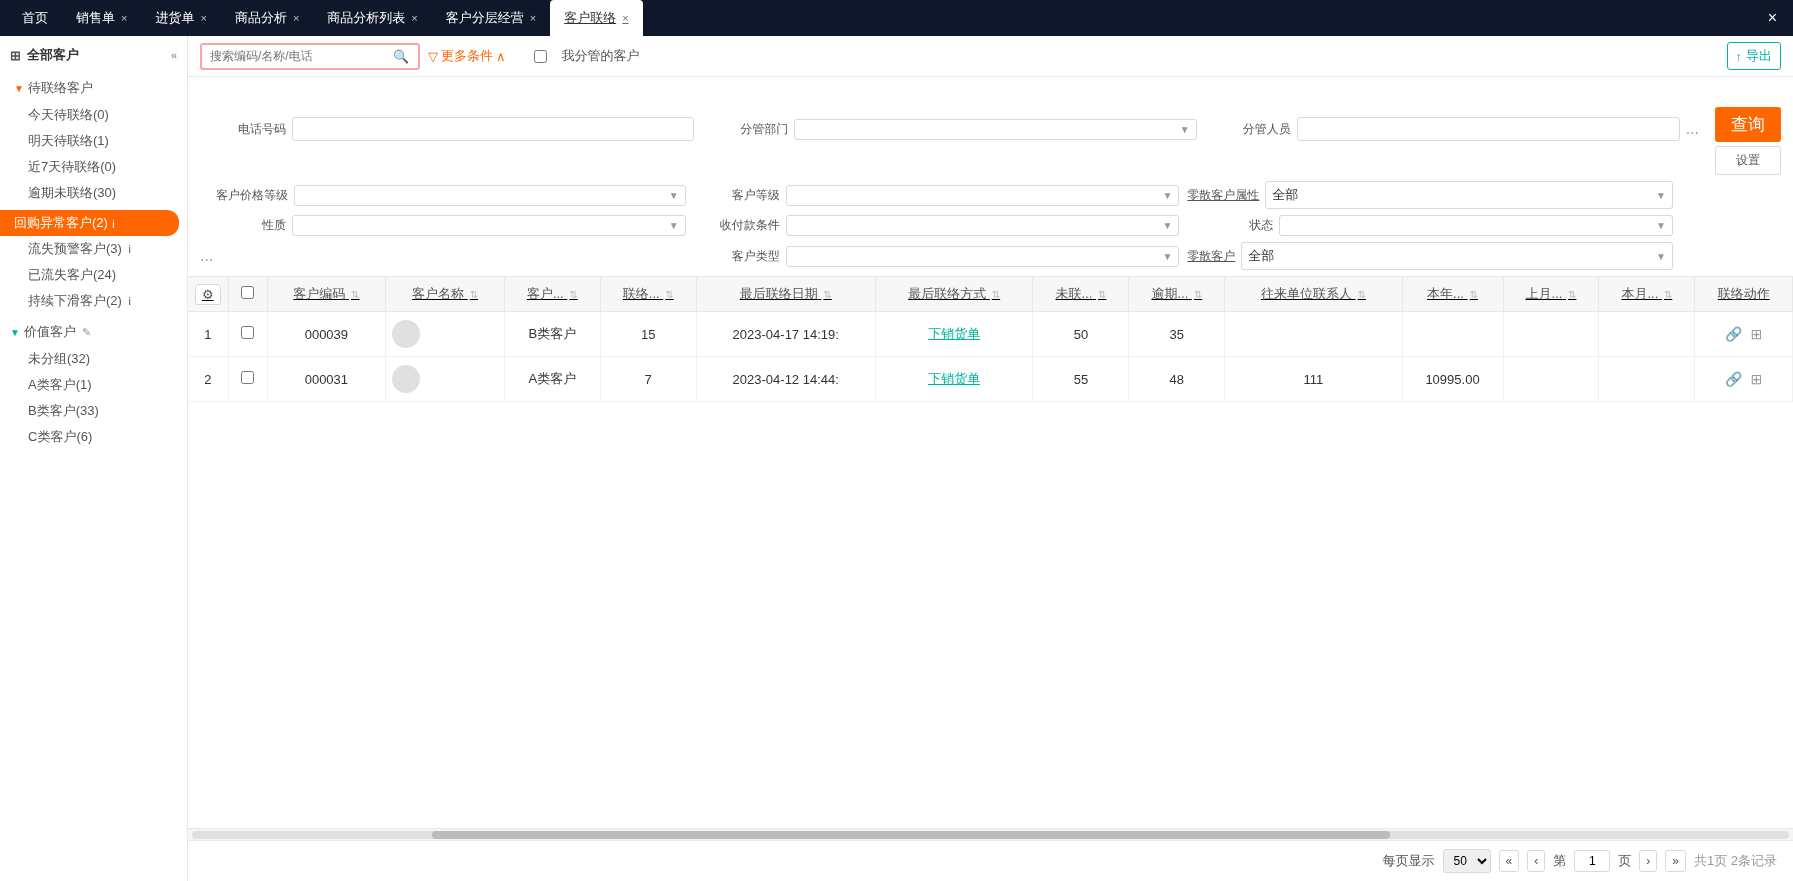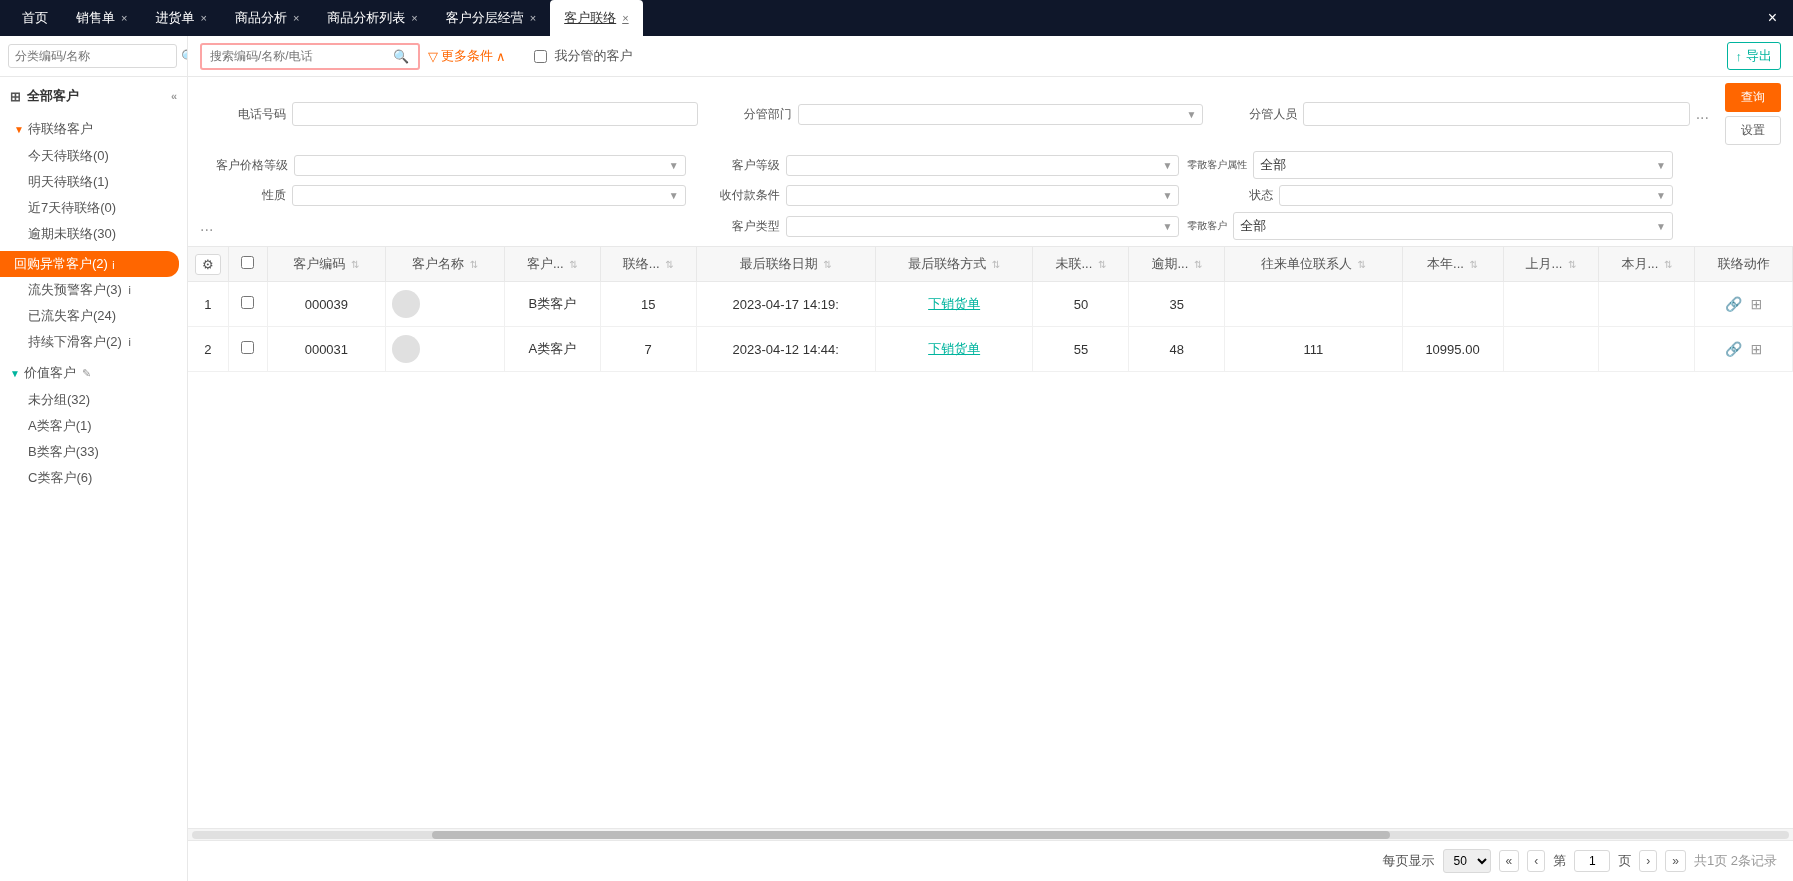--- a/index.html
+++ b/index.html
@@ -101,21 +101,21 @@
     }
     .search-input-wrap input {
       border: none; outline: none; font-size: 12px; flex: 1; color: #333;
     }
     .search-input-wrap .s-icon { color: #f60; cursor: pointer; }
     .more-conditions {
       display: flex; align-items: center; color: #f60; cursor: pointer;
       font-size: 12px; gap: 3px;
     }
     .my-customers {
-      display: flex; align-items: center; gap: 8px; font-size: 12px; color: #555; padding-left: 20px;
+      display: flex; align-items: center; gap: 15px; font-size: 12px; color: #555; padding-left: 20px;
     }
     .my-customers input[type=checkbox] { cursor: pointer; }
     .export-btn {
       margin-left: auto; display: flex; align-items: center; gap: 4px;
       color: #00b49e; cursor: pointer; font-size: 12px; border: 1px solid #00b49e;
       border-radius: 3px; padding: 4px 8px;
     }
 
     
     .adv-filter {
@@ -140,37 +140,37 @@
     .filter-input {
       flex: 1; border: 1px solid #d9d9d9; border-radius: 3px;
       padding: 4px 6px; font-size: 12px; color: #333; outline: none;
     }
     .filter-dots { color: #999; font-size: 16px; cursor: pointer; }
     .action-btns {
       display: flex; flex-direction: column; gap: 4px; margin-left: 8px;
     }
     .btn-query {
       background: #f60; color: #fff; border: none; border-radius: 3px;
-      padding: 6px 16px; cursor: pointer; font-size: 12px; white-space: nowrap;
+      padding: 6px 16px; cursor: pointer; font-size: 17px; white-space: nowrap; margin-top: 24px;
     }
     .btn-settings {
       background: #fff; color: #555; border: 1px solid #d9d9d9; border-radius: 3px;
       padding: 5px 14px; cursor: pointer; font-size: 12px; white-space: nowrap;
     }
-    .static-label { font-size: 10px; color: #555; white-space: nowrap; }
+    .static-label { font-size: 12px; color: #555; white-space: nowrap; text-decoration: underline; }
 
     
     .table-area {
       flex: 1; overflow: auto; background: #fff;
     }
     table {
       width: 100%; border-collapse: collapse; font-size: 12px;
     }
     thead tr {
-      background: #f7f7f7; border-bottom: 1px solid #e8e8e8;
+      background: #f7f7f7; border-bottom: 1px solid #e8e8e8; text-decoration: underline;
     }
     thead th {
       padding: 8px 6px; color: #555; font-weight: normal;
       border-right: 1px solid #e8e8e8; white-space: nowrap; text-align: center;
     }
     thead th:first-child { width: 40px; }
     thead th .sort-icon { color: #bbb; font-size: 10px; margin-left: 2px; }
     tbody tr { border-bottom: 1px solid #f0f0f0; }
     tbody td {
       padding: 8px 6px; color: #333; text-align: center;
@@ -250,24 +250,20 @@
   <div class="nav-item active">
     <span>客户联络</span>
     <span class="close-x">×</span>
   </div>
   <div class="nav-close-all">×</div>
 </div>
 
 <div class="main-layout">
 
   <div class="sidebar">
-    <div class="sidebar-search">
-      <input type="text" placeholder="分类编码/名称" style="">
-      <span class="search-icon">🔍</span>
-    </div>
     <div class="sidebar-tree">
       <div class="tree-root">
         <span class="icon">⊞</span>
         <span>全部客户</span>
         <span class="tree-collapse">«</span>
       </div>
 
       <div class="tree-group">
         <div class="tree-group-label">
           <span class="arrow">▼</span>

